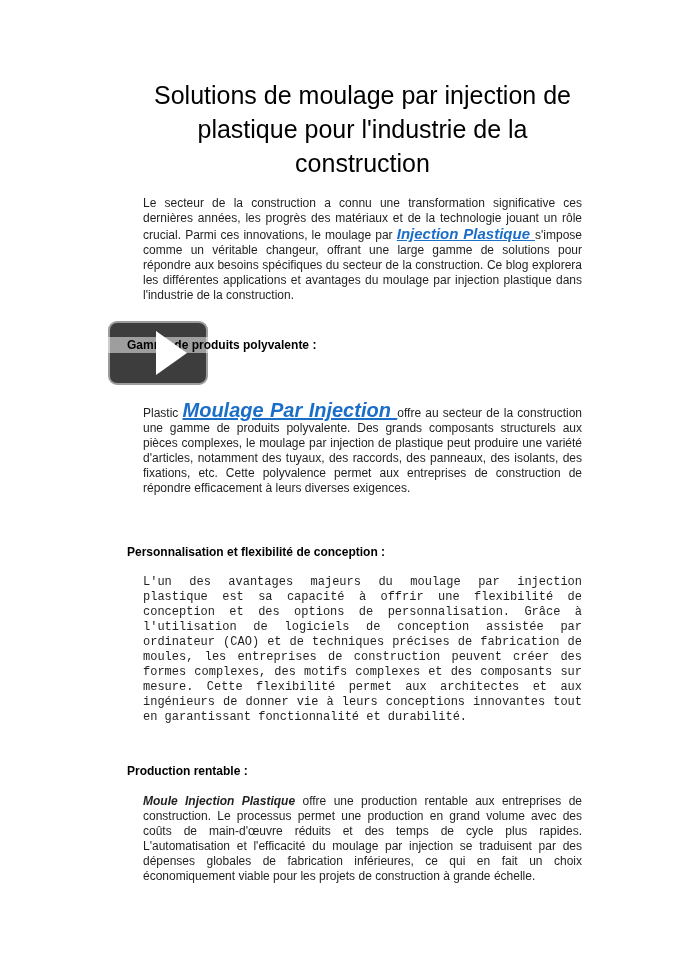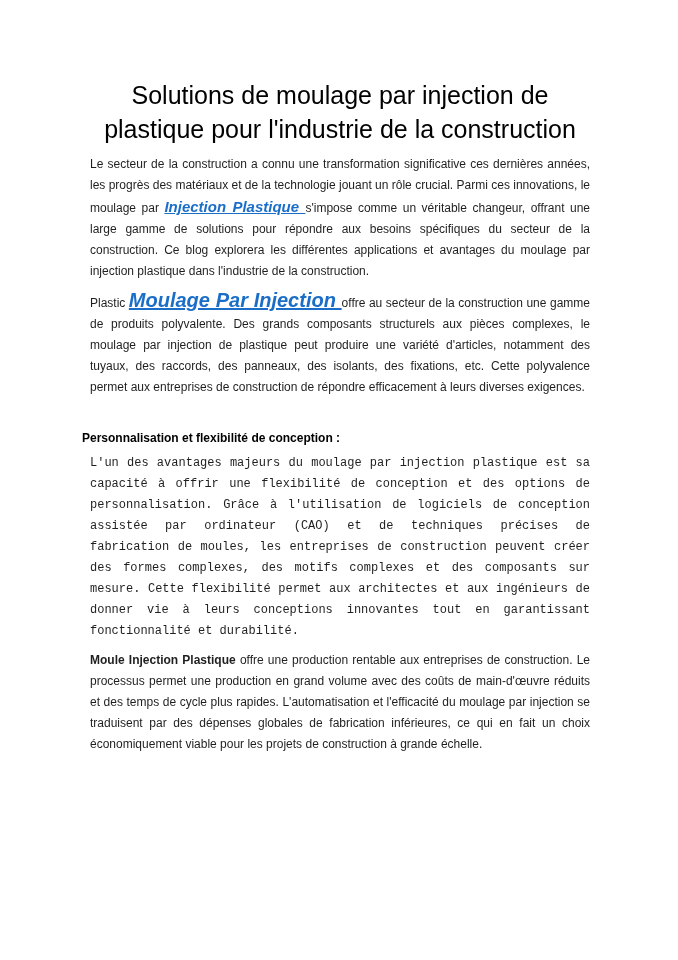--- a/index.html
+++ b/index.html
@@ -5,36 +5,37 @@
     * { box-sizing: border-box; }
     html, body { margin: 0; padding: 0; background: #ffffff; }
     .page {
       position: relative;
       width: 678px;
       height: 960px;
       background: #ffffff;
       font-family: "Liberation Sans", sans-serif;
       color: #1f1f1f;
       overflow: hidden;
+      padding-left: 45px;
     }
     .content { padding: 0 80px 0 82px; }
 
     .title {
       margin: 78px 0 0 0;
       font-size: 25px;
       font-weight: 400;
       line-height: 34px;
       text-align: center;
       color: #000000;
     }
 
     p.body {
-      margin: 8px;
+      margin: 16px;
       font-size: 12px;
-      line-height: 21px;
+      line-height: 15px;
       text-align: justify;
       color: #1f1f1f;
     }
     .intro { margin-top: 38px; }
 
     a.inline-link {
       color: #1b6ec8;
       font-weight: bold;
       font-style: italic;
       text-decoration: underline;
@@ -87,40 +88,46 @@
       pointer-events: none;
     }
 
     .section-heading {
       margin: 0;
       font-size: 12px;
       font-weight: bold;
       color: #000000;
     }
     .p-after-video { margin-top: 4px; }
-    .h-personnalisation { margin-top: 33px; }
+    .h-personnalisation { margin-top: 49px; }
     .p-personnalisation { margin-top: 37px; font-family: Liberation Mono, monospace; }
     .h-production { margin-top: 39px; }
     .p-production { margin-top: 36px; }
-    .bold-lead { font-weight: bold; }
+    .bold-lead { font-weight: bold; font-style: italic; }
   </style>
 </head>
 <body>
 
 <div class="page">
   <div class="content">
 
     <h1 class="title">Solutions de moulage par injection de plastique pour l'industrie de la construction</h1>
 
     <p class="body intro"><span>Le secteur de la construction a connu une transformation significative ces dernières années, les progrès des matériaux et de la technologie jouant un rôle crucial. Parmi ces innovations, le moulage par </span><a class="inline-link link-lg" href="#">Injection Plastique </a><span>s'impose comme un véritable changeur, offrant une large gamme de solutions pour répondre aux besoins spécifiques du secteur de la construction. Ce blog explorera les différentes applications et avantages du moulage par injection plastique dans l'industrie de la construction.</span></p>
 
+    <div class="video-wrap">
+      <div class="play-button"></div>
+      <h2 class="band-heading">Gamme de produits polyvalente :</h2>
+      <div class="play-icon"></div>
+    </div>
 
     <p class="body p-after-video"><span>Plastic </span><a class="inline-link link-xl" href="#">Moulage Par Injection </a><span>offre au secteur de la construction une gamme de produits polyvalente. Des grands composants structurels aux pièces complexes, le moulage par injection de plastique peut produire une variété d'articles, notamment des tuyaux, des raccords, des panneaux, des isolants, des fixations, etc. Cette polyvalence permet aux entreprises de construction de répondre efficacement à leurs diverses exigences.</span></p>
 
     <h2 class="section-heading h-personnalisation">Personnalisation et flexibilité de conception :</h2>
 
     <p class="body p-personnalisation">L'un des avantages majeurs du moulage par injection plastique est sa capacité à offrir une flexibilité de conception et des options de personnalisation. Grâce à l'utilisation de logiciels de conception assistée par ordinateur (CAO) et de techniques précises de fabrication de moules, les entreprises de construction peuvent créer des formes complexes, des motifs complexes et des composants sur mesure. Cette flexibilité permet aux architectes et aux ingénieurs de donner vie à leurs conceptions innovantes tout en garantissant fonctionnalité et durabilité.</p>
 
+    <h2 class="section-heading h-production">Production rentable :</h2>
 
     <p class="body p-production"><span class="bold-lead">Moule Injection Plastique</span><span> offre une production rentable aux entreprises de construction. Le processus permet une production en grand volume avec des coûts de main-d'œuvre réduits et des temps de cycle plus rapides. L'automatisation et l'efficacité du moulage par injection se traduisent par des dépenses globales de fabrication inférieures, ce qui en fait un choix économiquement viable pour les projets de construction à grande échelle.</span></p>
 
   </div>
 </div>
 
 </body></html>

